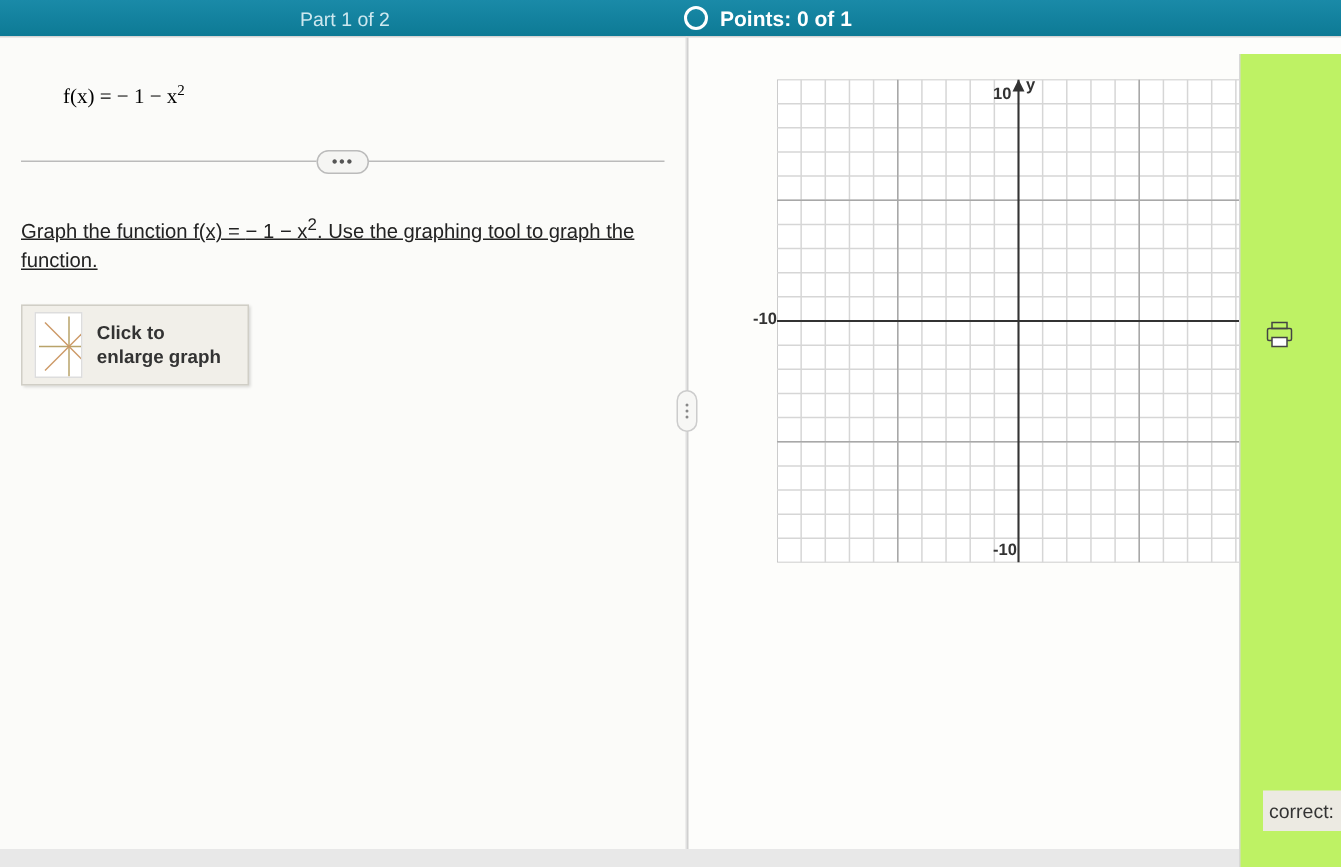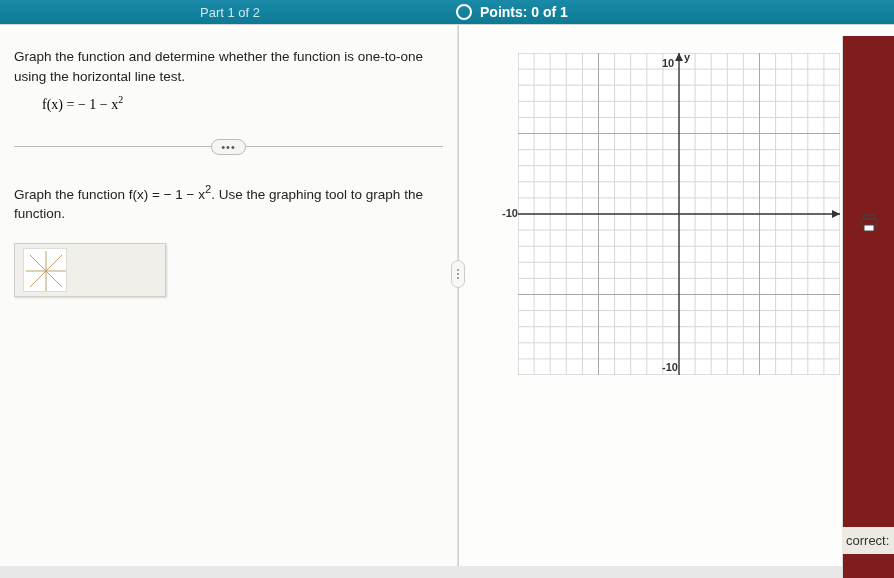--- a/index.html
+++ b/index.html
@@ -89,20 +89,21 @@
     background: #f5f5f3;
     letter-spacing: 1px;
     line-height: 14px;
     cursor: pointer;
   }
   .sub-instr {
     margin-top: 26px;
     font-size: 13.5px;
     color: #222;
     line-height: 1.45;
+    text-decoration: underline;
   }
   .enlarge-btn {
     margin-top: 20px;
     width: 152px;
     height: 54px;
     background: #f1efe9;
     border: 1px solid #d0cec6;
     display: flex;
     align-items: center;
     padding: 4px 8px;
@@ -173,22 +174,22 @@
     position: absolute;
     font-size: 11px;
     color: #333;
     font-weight: 600;
   }
   .sidebar {
     position: absolute;
     right: 0;
     top: 36px;
     bottom: 0;
-    width: 52px;
-    background: #7f1d1d;
+    width: 68px;
+    background: #bef264;
     border-left: 1px solid #d8d8d8;
   }
   .print-icon {
     position: absolute;
     top: 178px;
     left: 16px;
     width: 20px;
     height: 18px;
     cursor: pointer;
   }
@@ -211,21 +212,20 @@
   <span class="part-label">Part 1 of 2</span>
   <div class="points-wrap">
     <span class="points-circle"></span>
     <span>Points: 0 of 1</span>
   </div>
 </div>
 
 <div class="main">
 
   <div class="left-col">
-    <div class="prompt">Graph the function and determine whether the function is one-to-one using the horizontal line test.</div>
     <div class="formula">
       <span>f(x) = </span><span>− 1 − x</span><sup>2</sup>
     </div>
 
     <div class="divider-row">
       <div class="divider-line"></div>
       <div class="pill">•••</div>
       <div class="divider-line"></div>
     </div>
 
@@ -235,20 +235,21 @@
 
     <div class="enlarge-btn">
       <div class="enlarge-icon">
         <svg width="44" height="44" viewBox="0 0 44 44">
           <line x1="22" y1="2" x2="22" y2="42" stroke="#b9a36a" stroke-width="1"></line>
           <line x1="2" y1="22" x2="42" y2="22" stroke="#b9a36a" stroke-width="1"></line>
           <line x1="6" y1="6" x2="38" y2="38" stroke="#c96" stroke-width="1"></line>
           <line x1="6" y1="38" x2="38" y2="6" stroke="#c96" stroke-width="1"></line>
         </svg>
       </div>
+      <div class="enlarge-text">Click to enlarge graph</div>
     </div>
   </div>
 
   <div class="mid-col">
     <div class="vline"></div>
     <div class="drag-handle">
       <div class="dot"></div>
         <div class="dot"></div>
         <div class="dot"></div>
     </div>

